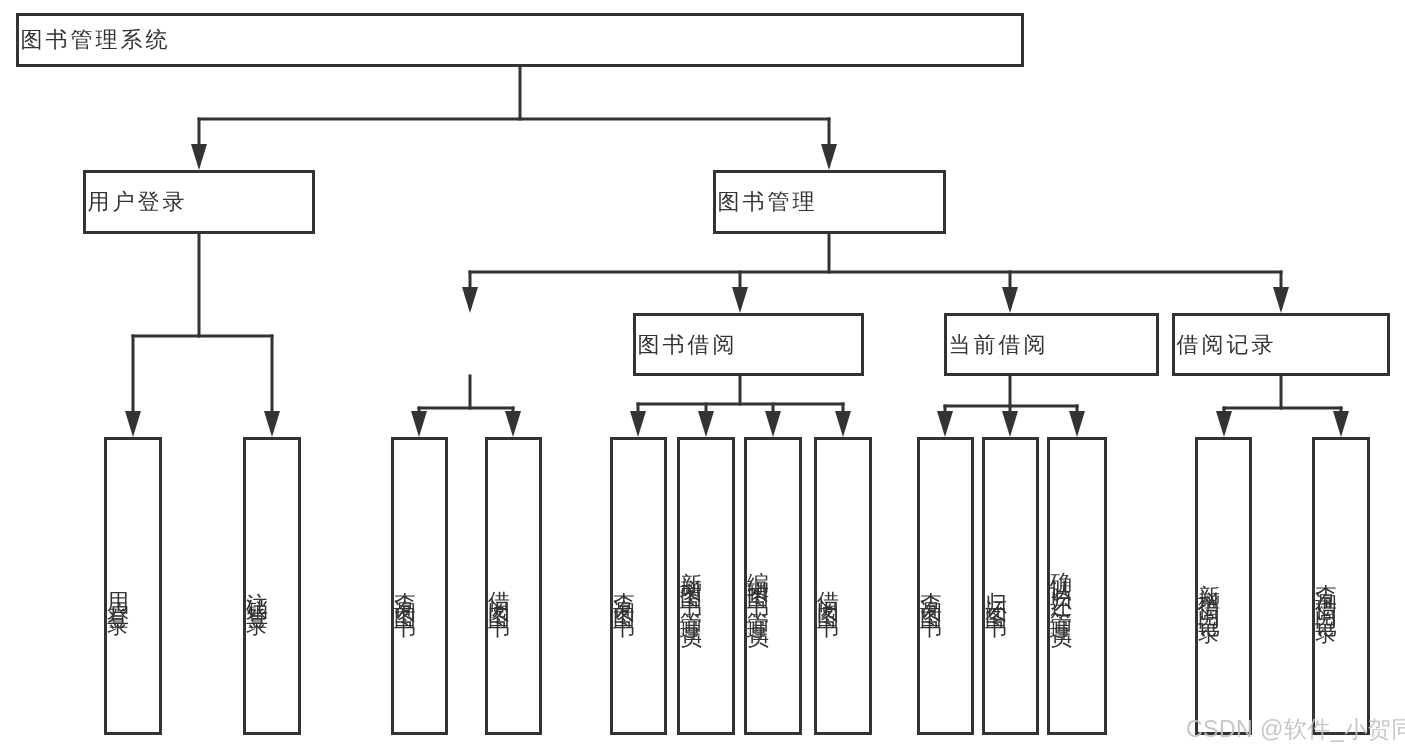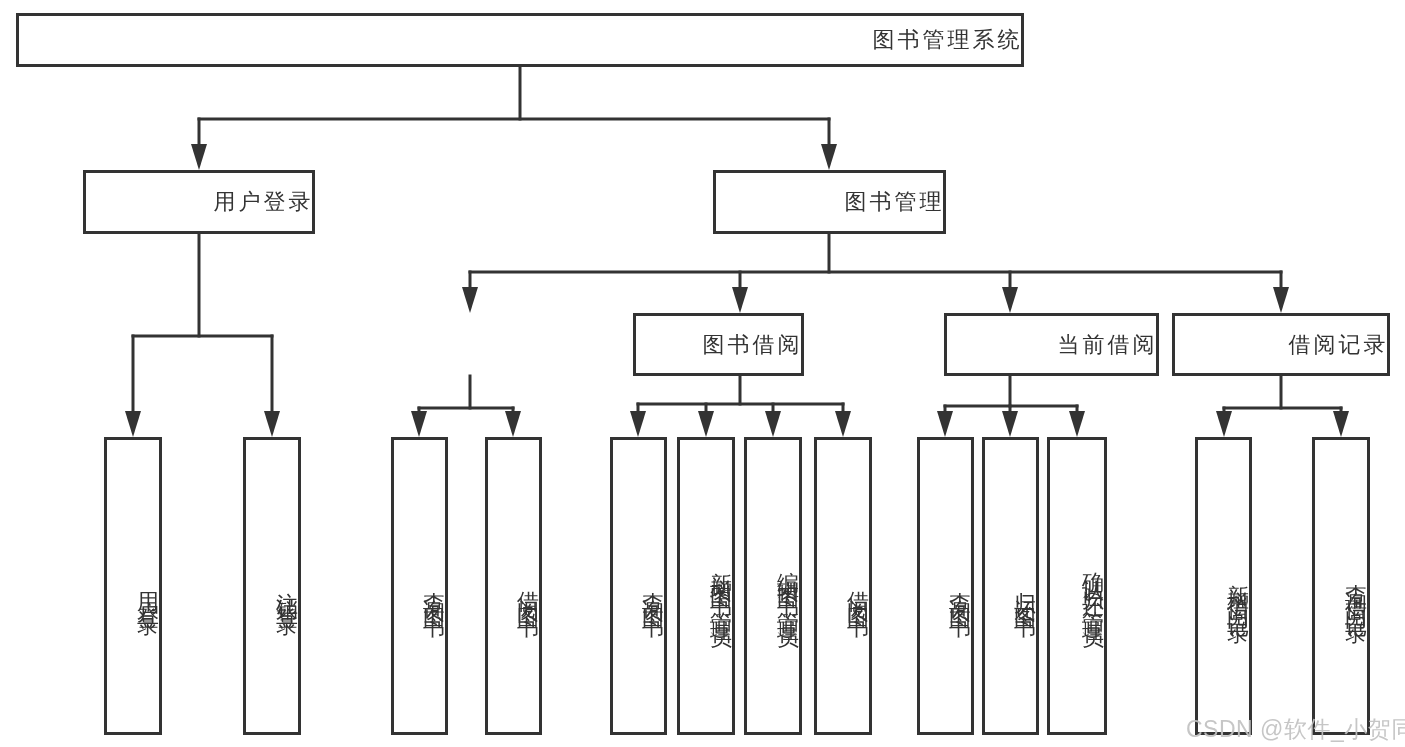--- a/index.html
+++ b/index.html
@@ -3,42 +3,42 @@
 <meta charset="utf-8">
 <style>
   html, body { margin:0; padding:0; background:#ffffff; }
   #canvas {
     position:relative; width:1405px; height:747px; background:#ffffff;
     font-family:"Liberation Sans", sans-serif; overflow:hidden;
   }
   #connector-svg { position:absolute; left:0; top:0; z-index:1; }
   .box {
     position:absolute; background:#ffffff; border:3px solid #333333;
-    box-sizing:border-box; display:flex; align-items:center; justify-content:flex-end;
+    box-sizing:border-box; display:flex; align-items:center; justify-content:flex-start;
     z-index:2;
   }
   .h-label {
     font-size:22px; color:#333333; letter-spacing:3px; white-space:nowrap;
     transform:translateX(1.5px); 
   }
   .v-label {
     writing-mode:vertical-rl; text-orientation:mixed;
     font-size:22px; color:#333333; letter-spacing:8px; line-height:1;
     white-space:nowrap; transform:translateY(4px);
   }
   .leaf { top:437px; height:298px; }
 
   
   #n-root            { left:16px;  top:13px;  width:1008px; height:54px; }
   
   #n-user-login      { left:83px;  top:170px; width:232px;  height:64px; }
-  #n-book-mgmt       { left:713px; top:170px; width:233px;  height:64px;padding-left:12px; }
+  #n-book-mgmt       { left:713px; top:170px; width:233px;  height:64px; }
   
   #n-new-book        { left:363px;  top:313px; width:215px; height:63px; }
-  #n-book-borrow     { left:633px;  top:313px; width:171px; height:63px; }
+  #n-book-borrow     { left:633px;  top:313px; width:231px; height:63px; }
   #n-current-borrow  { left:944px;  top:313px; width:215px; height:63px; }
   #n-borrow-records  { left:1172px; top:313px; width:218px; height:63px; }
   
   #n-leaf-login        { left:104px;  width:58px; }
   #n-leaf-logout       { left:243px;  width:58px; }
   #n-leaf-query1       { left:391px;  width:57px; }
   #n-leaf-borrow1      { left:485px;  width:57px; }
   #n-leaf-query2       { left:610px;  width:57px; }
   #n-leaf-add-book     { left:677px;  width:58px; }
   #n-leaf-edit-book    { left:744px;  width:58px; }

